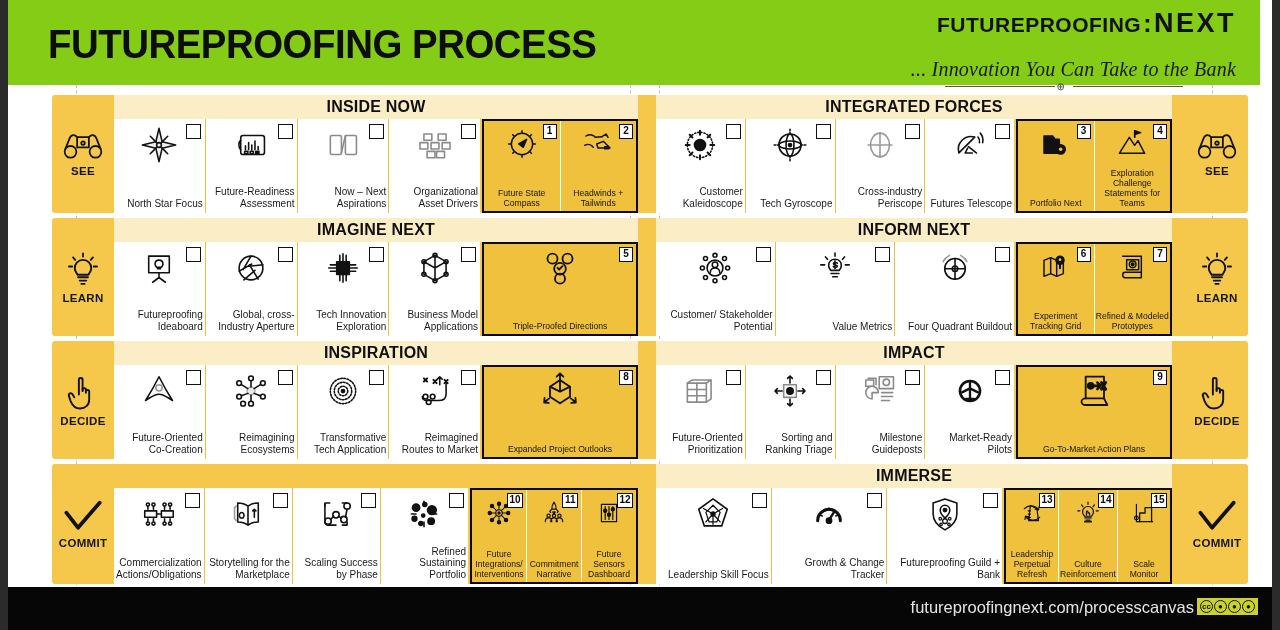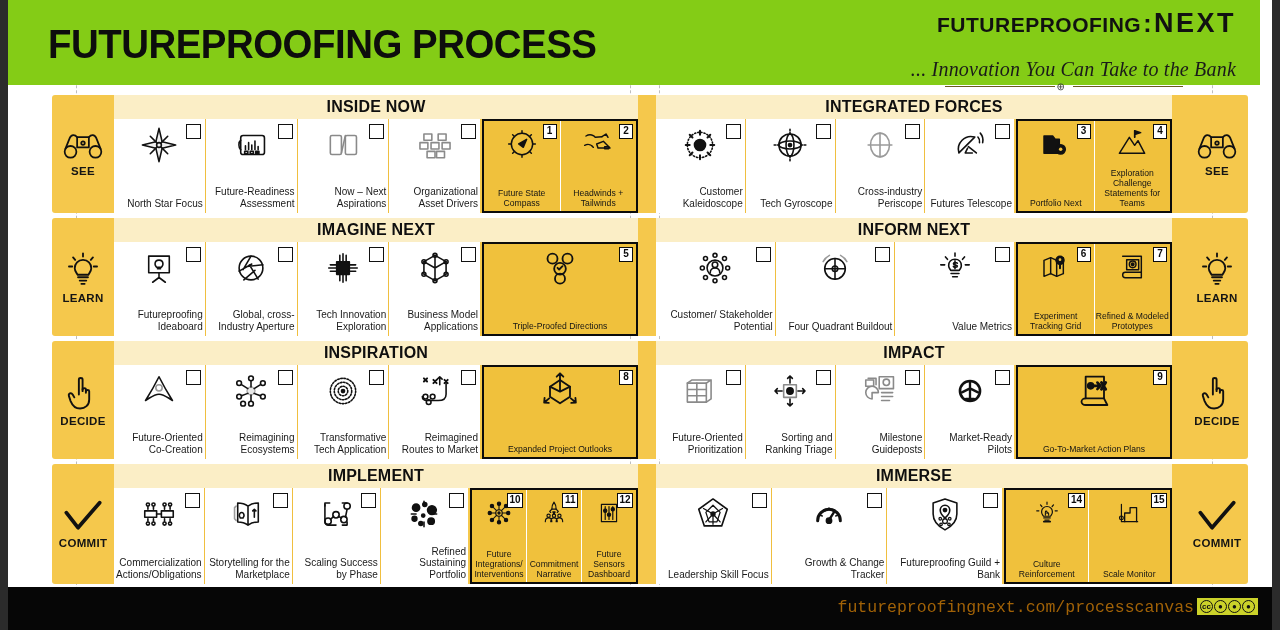--- a/index.html
+++ b/index.html
@@ -64,22 +64,22 @@
     color:#3b3b3b; text-align:center;
   }
 
   
   #footer {
     position:absolute; left:0; bottom:0; width:1264px; height:43px;
     background:#060606; z-index:10;
   }
   #footer-url {
     position:absolute; right:78px; top:11px;
-    color:#a16207; font-size:16.5px;
-    font-family:Liberation Mono, monospace;
+    color:#e5e5e5; font-size:16.5px;
+    font-family:Liberation Sans, sans-serif;
   }
   #cc { position:absolute; right:14px; top:11px; display:flex; gap:1px;
         background:#cbd22a; padding:2px 3px; border-radius:0; }
   #cc .cc-c {
     width:13px; height:13px; border-radius:50%;
     border:1.4px solid #111; color:#111;
     font-size:8px; line-height:11px; text-align:center; font-weight:bold;
   }
 
   
@@ -496,40 +496,40 @@
                       <circle cx="36" cy="36" r="2.5"></circle>
                     </g>
                   </svg>
                 </span>
                 <span class="checkbox"></span>
                 <span class="cell-label">Customer/ Stakeholder Potential</span>
               </div>
               <div class="cell">
                 <span class="cell-icon">
                   <svg width="38" height="38" viewBox="0 0 48 48" fill="none" stroke="#111" stroke-width="2" stroke-linecap="round" stroke-linejoin="round">
+                    <path d="M24 13c-5 0-8 3.6-8 8 0 3 2 4.5 2.6 6h10.8c.6-1.5 2.6-3 2.6-6 0-4.4-3-8-8-8z"></path>
+                    <path d="M19 31h10M21 35h6"></path>
+                    <path d="M24 5v4M12 10l2.5 3M36 10l-2.5 3M6 20h5M42 20h-5"></path>
+                    <path d="M27 18c-1-1.2-5-1.4-5 .6s5 1 5 3-4 1.8-5 .4M24 15v10"></path>
+                  </svg>
+                </span>
+                <span class="checkbox"></span>
+                <span class="cell-label">Value Metrics</span>
+              </div>
+              <div class="cell">
+                <span class="cell-icon">
+                  <svg width="38" height="38" viewBox="0 0 48 48" fill="none" stroke="#111" stroke-width="2" stroke-linecap="round" stroke-linejoin="round">
                     <circle cx="24" cy="25" r="13"></circle>
                     <path d="M24 12v26M11 25h26"></path>
                     <circle cx="24" cy="25" r="3.5"></circle>
                     <path d="M9 16a18 18 0 0 1 8-8M39 16a18 18 0 0 0-8-8" stroke="#9a9a9a"></path>
                   </svg>
                 </span>
                 <span class="checkbox"></span>
                 <span class="cell-label">Four Quadrant Buildout</span>
-              </div>
-              <div class="cell">
-                <span class="cell-icon">
-                  <svg width="38" height="38" viewBox="0 0 48 48" fill="none" stroke="#111" stroke-width="2" stroke-linecap="round" stroke-linejoin="round">
-                    <path d="M24 13c-5 0-8 3.6-8 8 0 3 2 4.5 2.6 6h10.8c.6-1.5 2.6-3 2.6-6 0-4.4-3-8-8-8z"></path>
-                    <path d="M19 31h10M21 35h6"></path>
-                    <path d="M24 5v4M12 10l2.5 3M36 10l-2.5 3M6 20h5M42 20h-5"></path>
-                    <path d="M27 18c-1-1.2-5-1.4-5 .6s5 1 5 3-4 1.8-5 .4M24 15v10"></path>
-                  </svg>
-                </span>
-                <span class="checkbox"></span>
-                <span class="cell-label">Value Metrics</span>
               </div>
             </div>
             <div class="tools" style="width:156px">
               <div class="tool">
                 <span class="num">6</span>
                 <span class="tool-icon">
                   <svg width="32" height="32" viewBox="0 0 48 48" fill="none" stroke="#111" stroke-width="2.2" stroke-linecap="round" stroke-linejoin="round">
                     <path d="M6 14l10-4 9 4 10-4v24l-10 4-9-4-10 4z"></path>
                     <path d="M16 10v24M25 14v24"></path>
                     <circle cx="30" cy="14" r="6" fill="#111"></circle>
@@ -739,21 +739,20 @@
         <div class="row-inner">
           <div class="endcap left">
             <span>
               <svg width="40" height="34" viewBox="0 0 48 40" fill="none" stroke="#111" stroke-width="4.5" stroke-linecap="round" stroke-linejoin="round">
                 <path d="M4 16l14 18L44 4"></path>
               </svg>
             </span>
             <span class="ec-label">COMMIT</span>
           </div>
           <div class="half a">
-            <div class="band-title">IMPLEMENT</div>
             <div class="cells" style="right:170px">
               <div class="cell">
                 <span class="cell-icon">
                   <svg width="38" height="38" viewBox="0 0 48 48" fill="none" stroke="#111" stroke-width="2" stroke-linecap="round" stroke-linejoin="round">
                     <g stroke-width="2">
                       <circle cx="10" cy="12" r="2"></circle>
                       <circle cx="17" cy="12" r="2"></circle>
                       <circle cx="31" cy="12" r="2"></circle>
                       <circle cx="38" cy="12" r="2"></circle>
                       <circle cx="10" cy="36" r="2"></circle>
@@ -913,20 +912,34 @@
                       <circle cx="29" cy="37" r="1.6"></circle>
                     </g>
                   </svg>
                 </span>
                 <span class="checkbox"></span>
                 <span class="cell-label">Futureproofing Guild + Bank</span>
               </div>
             </div>
             <div class="tools" style="width:168px">
               <div class="tool">
+                <span class="num">13</span>
+                <span class="tool-icon">
+                  <svg width="26" height="26" viewBox="0 0 48 48" fill="none" stroke="#111" stroke-width="2.2" stroke-linecap="round" stroke-linejoin="round">
+                    <path d="M24 10l-3 28h18l-3-22z" transform="translate(-3,0)"></path>
+                    <path d="M17 20h4M17 26h4M17 32h4"></path>
+                    <path d="M10 16a17 17 0 0 1 26 2" stroke-width="2.4"></path>
+                    <path d="M36 18l1-6M36 18l-6-1"></path>
+                    <path d="M38 32a17 17 0 0 1-26-2" stroke-width="2.4"></path>
+                    <path d="M12 30l-1 6M12 30l6 1"></path>
+                  </svg>
+                </span>
+                <span class="tool-label">Leadership Perpetual Refresh</span>
+              </div>
+              <div class="tool">
                 <span class="num">14</span>
                 <span class="tool-icon">
                   <svg width="26" height="26" viewBox="0 0 48 48" fill="none" stroke="#111" stroke-width="2.2" stroke-linecap="round" stroke-linejoin="round">
                     <path d="M24 12c-6 0-10 4.5-10 10 0 4 2.5 6 3.5 8h13c1-2 3.5-4 3.5-8 0-5.5-4-10-10-10z"></path>
                     <path d="M18 33h12M20 37h8"></path>
                     <path d="M24 4v4M12 9l2.5 3M36 9l-2.5 3M5 20h4M43 20h-4"></path>
                     <path d="M21 28v-6c0-2 3-2 3 0v3c0-2 3-2 3 0v3" stroke-width="2"></path>
                     <path d="M18 40h12" stroke-width="3"></path>
                   </svg>
                 </span>

